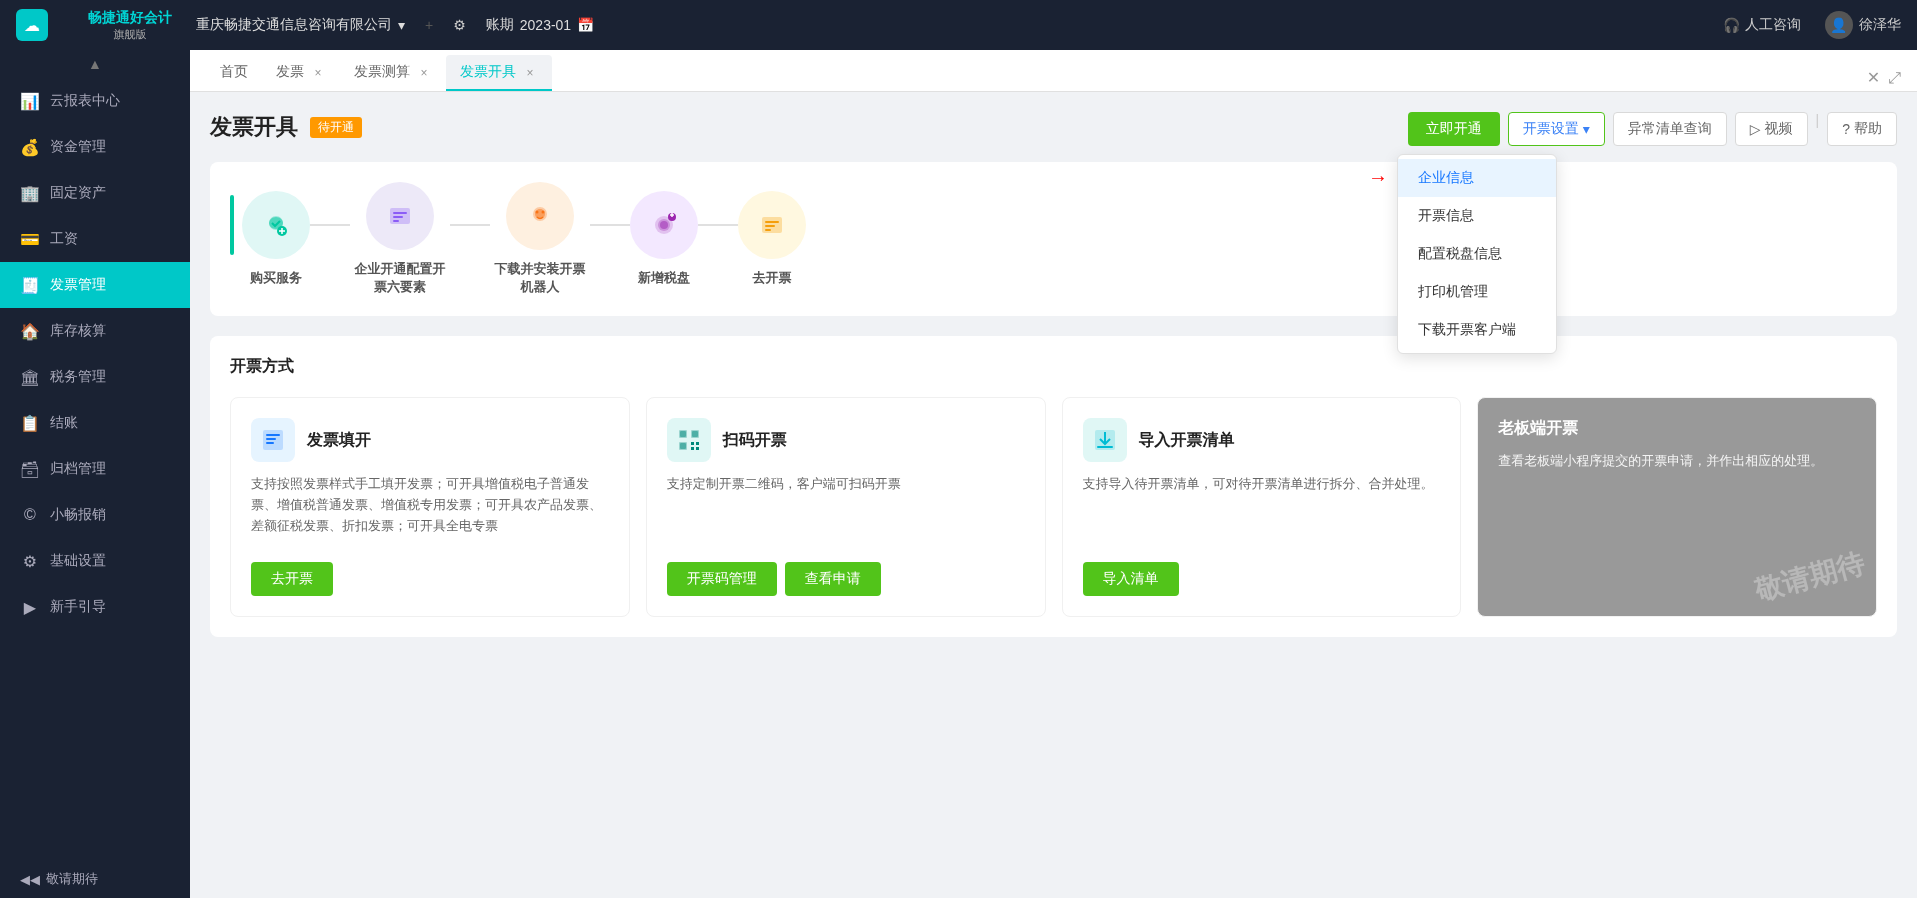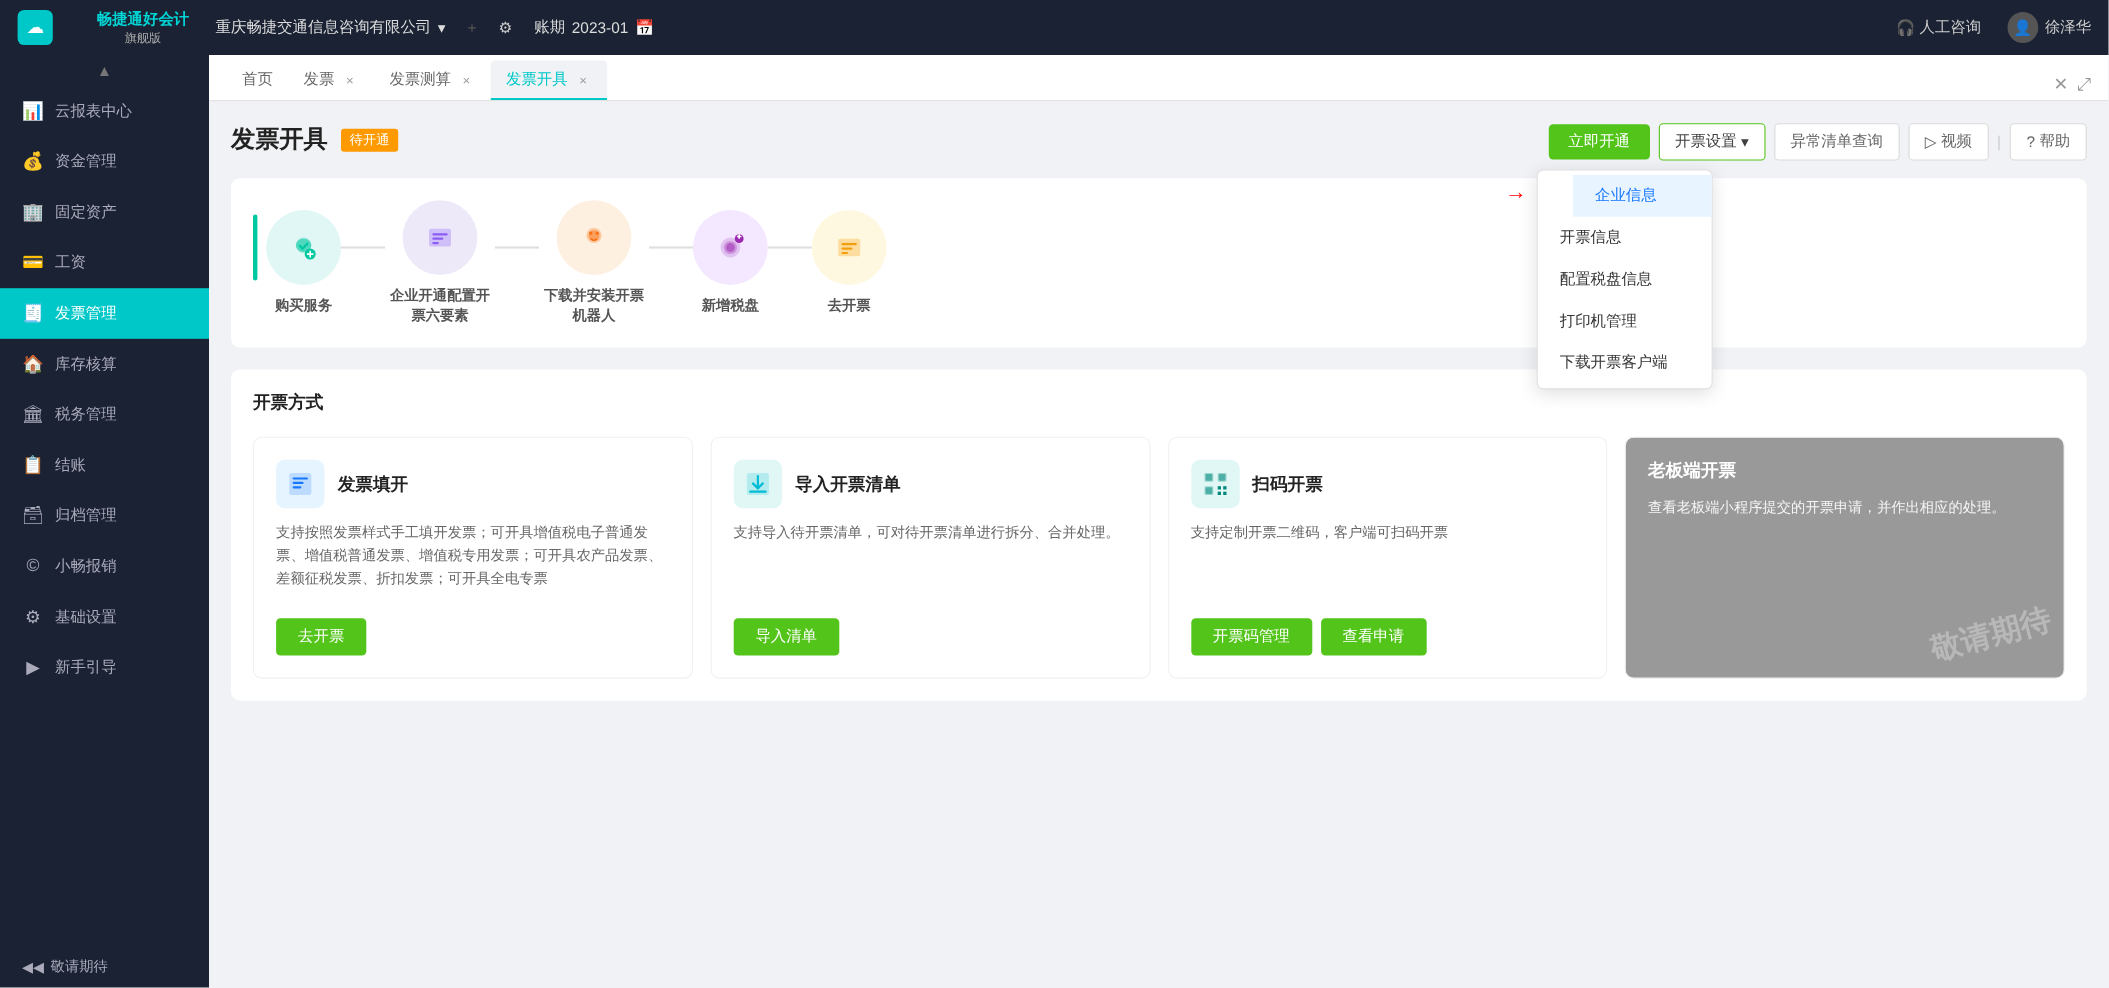--- a/index.html
+++ b/index.html
@@ -40,23 +40,23 @@
     .tab { display: flex; align-items: flex-end; gap: 6px; padding: 8px 14px; cursor: pointer; color: #666; border-bottom: 2px solid transparent; font-size: 14px; }
     .tab.active { color: #00c8c8; border-bottom: 2px solid #00c8c8; background: #f0f2f5; border-radius: 4px 4px 0 0; }
     .tab .close-btn { color: #999; font-size: 12px; width: 16px; height: 16px; display: flex; align-items: center; justify-content: center; border-radius: 50%; }
     .tab-actions { margin-left: auto; display: flex; align-items: center; gap: 8px; padding-bottom: 4px; }
 
     
     .page-header { display: flex; align-items: center; gap: 12px; margin-bottom: 20px; }
     .page-title { font-size: 22px; font-weight: bold; color: #222; }
     .status-badge { background: #ff9900; color: white; font-size: 12px; padding: 2px 8px; border-radius: 3px; }
 
-    .page-toolbar { display: flex; align-items: center; gap: 8px; position: absolute; top: 20px; right: 20px; }
+    .page-toolbar { display: flex; gap: 8px; position: absolute; top: 20px; right: 20px; }
     .btn-green { background: #52c41a; color: white; border: none; padding: 7px 18px; border-radius: 4px; cursor: pointer; font-size: 14px; }
-    .btn-outline-green { background: white; color: #404040; border: 1px solid #52c41a; padding: 7px 14px; border-radius: 4px; cursor: pointer; font-size: 14px; display: flex; align-items: center; gap: 4px; }
+    .btn-outline-green { background: white; color: #3b82f6; border: 1px solid #52c41a; padding: 7px 14px; border-radius: 4px; cursor: pointer; font-size: 14px; display: flex; align-items: center; gap: 4px; }
     .btn-outline-gray { background: white; color: #666; border: 1px solid #d9d9d9; padding: 7px 14px; border-radius: 4px; cursor: pointer; font-size: 14px; display: flex; align-items: center; gap: 4px; }
 
     
     .section { background: white; border-radius: 8px; padding: 20px; margin-bottom: 20px; }
     .section-title { font-size: 16px; font-weight: bold; color: #222; margin-bottom: 20px; }
 
     
     .flow-steps { display: flex; align-items: center; gap: 0; font-weight: bold; }
     .flow-step { display: flex; flex-direction: column; align-items: center; gap: 10px; }
     .step-circle { width: 68px; height: 68px; border-radius: 50%; display: flex; align-items: center; justify-content: center; font-size: 28px; }
@@ -80,21 +80,21 @@
     .method-icon.teal { background: #e0f7f5; color: #00897b; }
     .method-title { font-size: 16px; font-weight: bold; color: #222; }
     .method-desc { font-size: 13px; color: #666; line-height: 1.6; margin-bottom: 8px; min-height: 80px; }
     .method-desc.white-text { color: rgba(255,255,255,0.9); }
     .method-btn { background: #52c41a; color: white; border: none; padding: 8px 20px; border-radius: 4px; cursor: pointer; font-size: 14px; }
     .watermark { font-size: 28px; font-weight: bold; color: rgba(255,255,255,0.3); position: absolute; bottom: 20px; right: 10px; transform: rotate(-15deg); }
 
     
     .dropdown-menu { position: absolute; background: white; border: 1px solid #e0e0e0; border-radius: 6px; box-shadow: 0 4px 16px rgba(0,0,0,0.12); z-index: 1000; min-width: 160px; padding: 4px 0; top: 62px; right: 370px; }
     .dropdown-item { padding: 10px 20px; color: #333; cursor: pointer; font-size: 14px; }
-    .dropdown-item.highlighted { background: #e8f4ff; color: #1677ff; margin-left: 32px; }
+    .dropdown-item.highlighted { background: #e8f4ff; color: #1677ff; }
   </style>
 </head>
 <body>
 
 <div class="app-container">
 
   <div class="top-bar">
     <div class="logo-area">
       <div class="logo-icon">☁</div>
       <div class="logo-text">
@@ -327,35 +327,20 @@
                       <rect x="4" y="4" width="20" height="20" rx="2" fill="#1677ff" opacity="0.2"></rect>
                       <rect x="7" y="8" width="14" height="2" rx="1" fill="#1677ff"></rect>
                       <rect x="7" y="12" width="10" height="2" rx="1" fill="#1677ff"></rect>
                       <rect x="7" y="16" width="8" height="2" rx="1" fill="#1677ff"></rect>
                     </svg>
                 </div>
                 <span class="method-title">发票填开</span>
               </div>
               <div class="method-desc">支持按照发票样式手工填开发票；可开具增值税电子普通发票、增值税普通发票、增值税专用发票；可开具农产品发票、差额征税发票、折扣发票；可开具全电专票</div>
               <button class="method-btn">去开票</button>
-            </div>
-
-            <div class="method-card">
-              <div class="method-header">
-                <div class="method-icon cyan">
-                  <svg width="28" height="28" viewBox="0 0 28 28" fill="none">
-                      <rect x="4" y="4" width="20" height="20" rx="2" fill="#00bcd4" opacity="0.2"></rect>
-                      <path d="M14 6 L14 18 M9 13 L14 18 L19 13" stroke="#00bcd4" stroke-width="2" fill="none"></path>
-                      <rect x="6" y="20" width="16" height="2" rx="1" fill="#00bcd4"></rect>
-                    </svg>
-                </div>
-                <span class="method-title">导入开票清单</span>
-              </div>
-              <div class="method-desc">支持导入待开票清单，可对待开票清单进行拆分、合并处理。</div>
-              <button class="method-btn">导入清单</button>
             </div>
 
             <div class="method-card">
               <div class="method-header">
                 <div class="method-icon teal">
                   <svg width="28" height="28" viewBox="0 0 28 28" fill="none">
                       <rect x="4" y="4" width="8" height="8" rx="1" fill="#00897b" opacity="0.3"></rect>
                       <rect x="5" y="5" width="6" height="6" rx="1" fill="#00897b" opacity="0.5"></rect>
                       <rect x="16" y="4" width="8" height="8" rx="1" fill="#00897b" opacity="0.3"></rect>
                       <rect x="17" y="5" width="6" height="6" rx="1" fill="#00897b" opacity="0.5"></rect>
@@ -369,20 +354,35 @@
                 </div>
                 <span class="method-title">扫码开票</span>
               </div>
               <div class="method-desc">支持定制开票二维码，客户端可扫码开票</div>
               <div style="display:flex; gap:8px;">
                 <button class="method-btn">开票码管理</button>
                 <button class="method-btn">查看申请</button>
               </div>
             </div>
 
+            <div class="method-card">
+              <div class="method-header">
+                <div class="method-icon cyan">
+                  <svg width="28" height="28" viewBox="0 0 28 28" fill="none">
+                      <rect x="4" y="4" width="20" height="20" rx="2" fill="#00bcd4" opacity="0.2"></rect>
+                      <path d="M14 6 L14 18 M9 13 L14 18 L19 13" stroke="#00bcd4" stroke-width="2" fill="none"></path>
+                      <rect x="6" y="20" width="16" height="2" rx="1" fill="#00bcd4"></rect>
+                    </svg>
+                </div>
+                <span class="method-title">导入开票清单</span>
+              </div>
+              <div class="method-desc">支持导入待开票清单，可对待开票清单进行拆分、合并处理。</div>
+              <button class="method-btn">导入清单</button>
+            </div>
+
             <div class="method-card disabled" style="position:relative; overflow:hidden;">
               <div class="method-header">
                 <span class="method-title" style="color:white;">老板端开票</span>
               </div>
               <div class="method-desc white-text">查看老板端小程序提交的开票申请，并作出相应的处理。</div>
               <div class="watermark">敬请期待</div>
             </div>
 
           </div>
         </div>

